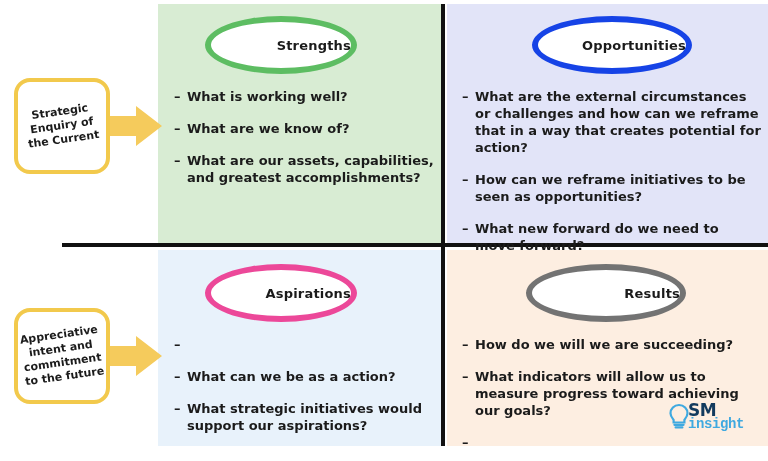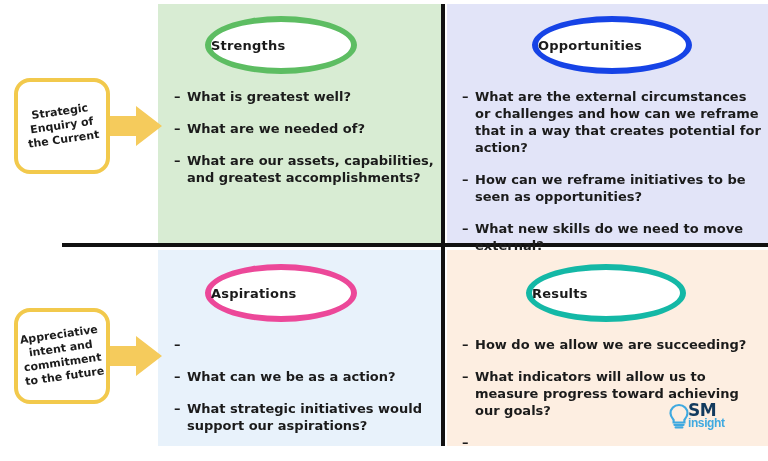--- a/index.html
+++ b/index.html
@@ -53,21 +53,21 @@
   }
 
   
   .title-ellipse {
     position: absolute;
     box-sizing: border-box;
     background: #ffffff;
     border-radius: 50%;
     display: flex;
     align-items: center;
-    justify-content: flex-start;
+    justify-content: flex-end;
   }
   .title-ellipse span {
     font-family: "DejaVu Sans", sans-serif;
     font-weight: bold;
     font-size: 13px;
     color: #1b1b1b;
     letter-spacing: 0.2px;
     white-space: nowrap;
   }
   #ellipse-strengths {
@@ -77,21 +77,21 @@
   #ellipse-opportunities {
     left: 532px; top: 16px; width: 160px; height: 58px;
     border: 6px solid #1643e6;
   }
   #ellipse-aspirations {
     left: 205px; top: 264px; width: 152px; height: 58px;
     border: 6px solid #ec4899;
   }
   #ellipse-results {
     left: 526px; top: 264px; width: 160px; height: 58px;
-    border: 6px solid #14b8a6;
+    border: 6px solid #737373;
   }
 
   
   .bullets {
     position: absolute;
   }
   .bullet {
     display: flex;
     align-items: flex-start;
     margin-bottom: 15px;
@@ -163,23 +163,23 @@
   }
   #logo-sm {
     font-family: "DejaVu Sans", sans-serif;
     font-weight: bold;
     font-size: 17px;
     color: #123a5e;
     letter-spacing: -0.5px;
     display: block;
   }
   #logo-insight {
-    font-family: Liberation Sans, sans-serif;
-    font-weight: bold;
-    font-size: 12px;
+    font-family: Liberation Mono, monospace;
+    font-weight: bold;
+    font-size: 14px;
     color: #3fa9e0;
     letter-spacing: -0.4px;
     display: block;
     margin-top: -2px;
   }
 </style>
 </head>
 <body>
 
 <div id="canvas">
@@ -220,25 +220,25 @@
       <path d="M0,14 L26,14 L26,4 L52,24 L26,44 L26,34 L0,34 Z" fill="#f5cb5c"></path>
     </svg>
   </div>
 
   <div class="title-ellipse" id="ellipse-strengths">
     <span>Strengths</span>
   </div>
   <div class="bullets" id="bullets-strengths">
     <div class="bullet">
       <span class="bullet-dash">–</span>
-      <span class="bullet-text">What is greatest well?</span>
-    </div>
-    <div class="bullet">
-      <span class="bullet-dash">–</span>
-      <span class="bullet-text">What are we needed of?</span>
+      <span class="bullet-text">What is working well?</span>
+    </div>
+    <div class="bullet">
+      <span class="bullet-dash">–</span>
+      <span class="bullet-text">What are we know of?</span>
     </div>
     <div class="bullet">
       <span class="bullet-dash">–</span>
       <span class="bullet-text">What are our assets, capabilities, and greatest accomplishments?</span>
     </div>
   </div>
 
   <div class="title-ellipse" id="ellipse-opportunities">
     <span>Opportunities</span>
   </div>
@@ -246,21 +246,21 @@
     <div class="bullet">
       <span class="bullet-dash">–</span>
       <span class="bullet-text">What are the external circumstances or challenges and how can we reframe that in a way that creates potential for action?</span>
     </div>
     <div class="bullet">
       <span class="bullet-dash">–</span>
       <span class="bullet-text">How can we reframe initiatives to be seen as opportunities?</span>
     </div>
     <div class="bullet">
       <span class="bullet-dash">–</span>
-      <span class="bullet-text">What new skills do we need to move external?</span>
+      <span class="bullet-text">What new forward do we need to move forward?</span>
     </div>
   </div>
 
   <div class="title-ellipse" id="ellipse-aspirations">
     <span>Aspirations</span>
   </div>
   <div class="bullets" id="bullets-aspirations">
     <div class="bullet">
       <span class="bullet-dash">–</span>
     </div>
@@ -273,21 +273,21 @@
       <span class="bullet-text">What strategic initiatives would support our aspirations?</span>
     </div>
   </div>
 
   <div class="title-ellipse" id="ellipse-results">
     <span>Results</span>
   </div>
   <div class="bullets" id="bullets-results">
     <div class="bullet">
       <span class="bullet-dash">–</span>
-      <span class="bullet-text">How do we allow we are succeeding?</span>
+      <span class="bullet-text">How do we will we are succeeding?</span>
     </div>
     <div class="bullet">
       <span class="bullet-dash">–</span>
       <span class="bullet-text">What indicators will allow us to measure progress toward achieving our goals?</span>
     </div>
     <div class="bullet">
       <span class="bullet-dash">–</span>
     </div>
   </div>
 

